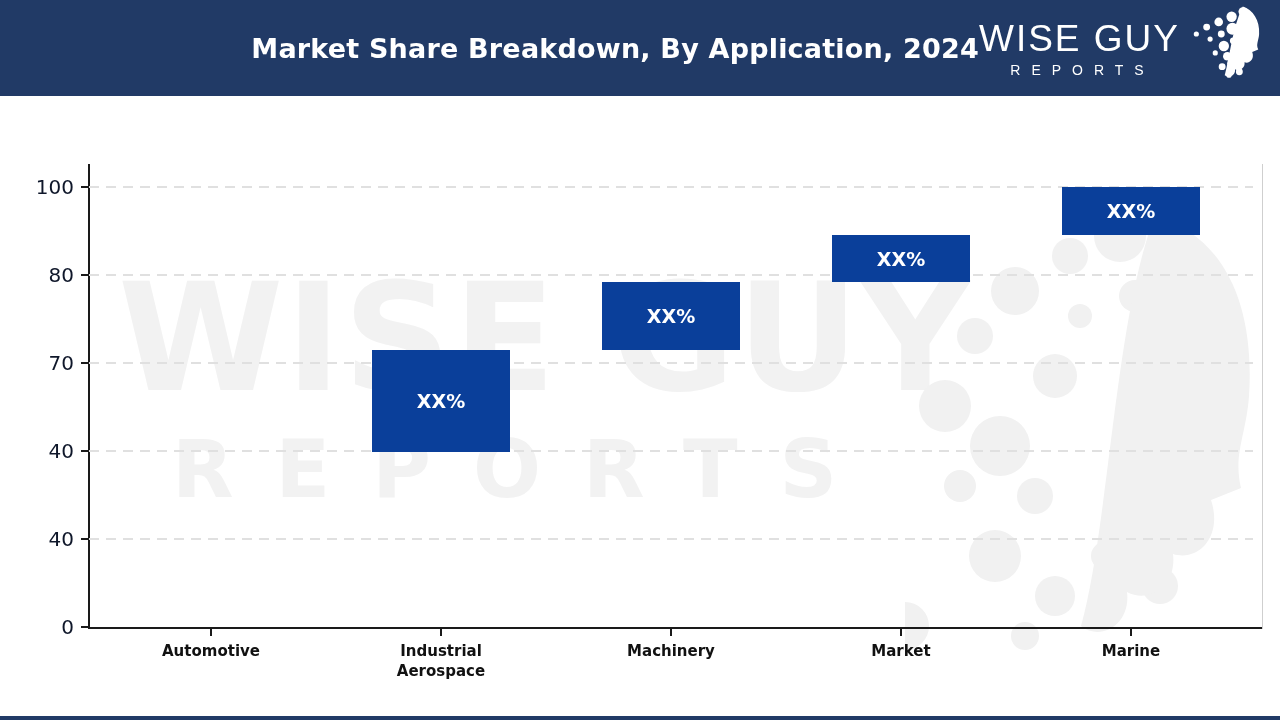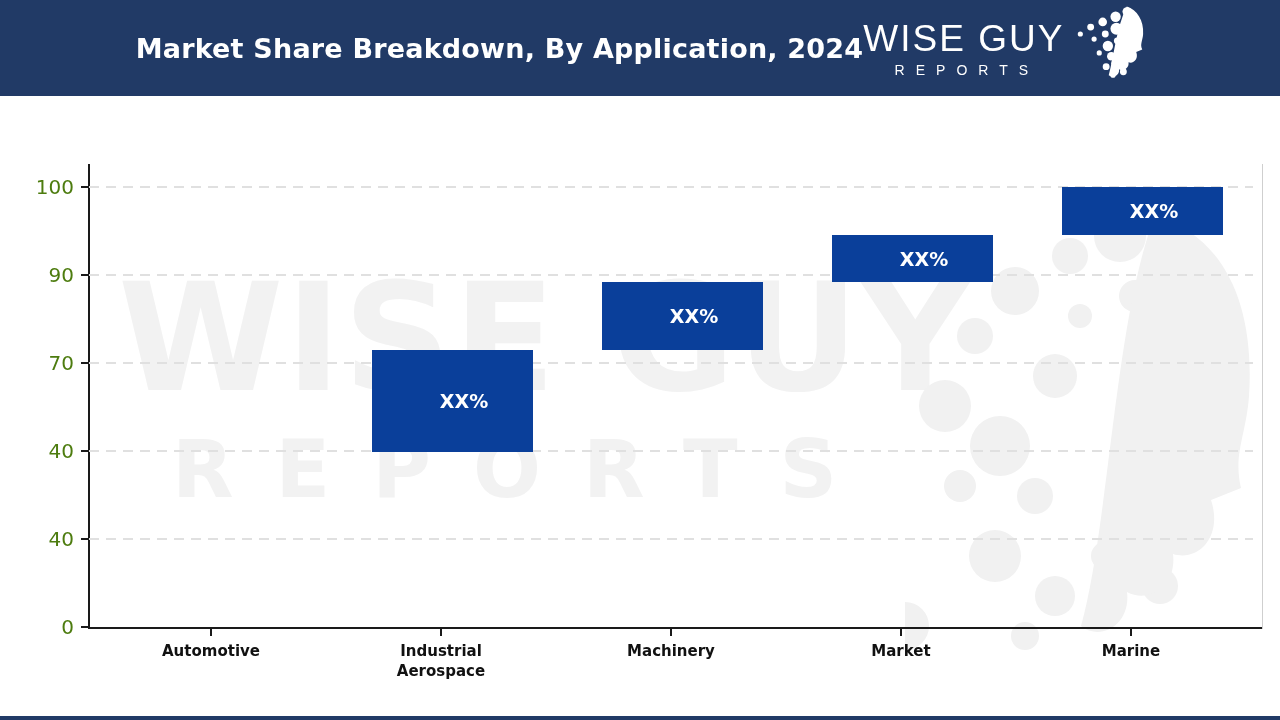--- a/index.html
+++ b/index.html
@@ -5,21 +5,21 @@
   html,body{margin:0;padding:0;}
   body{
     width:1280px;height:720px;overflow:hidden;position:relative;
     background:#ffffff;font-family:"DejaVu Sans",sans-serif;
     --navy:#213a66;--bar:#0a3f9a;--grid:#e0e0e0;--axis:#1a1a1a;--wm:#f2f2f2;
   }
   
   .header{
     position:absolute;top:0;left:0;width:1280px;height:96px;
     background:var(--navy);display:flex;align-items:center;
-    justify-content:center;box-sizing:border-box;padding:0 18px 0 20px;
+    justify-content:flex-end;box-sizing:border-box;padding:0 18px 0 20px;
   }
   .title{
     color:#ffffff;font-size:27px;font-weight:bold;letter-spacing:.2px;
     font-family:"DejaVu Sans",sans-serif;
   }
   .logo{display:flex;align-items:center;gap:4px;}
   .logo-text{display:flex;flex-direction:column;align-items:center;line-height:1;}
   .logo-line1{color:#fff;font-size:37px;font-weight:400;letter-spacing:2px;font-family:"Liberation Sans",sans-serif;}
   .logo-line2{color:#fff;font-size:14px;font-weight:400;letter-spacing:11px;margin-top:6px;text-indent:6px;font-family:"Liberation Sans",sans-serif;}
   
@@ -32,24 +32,24 @@
   
   #plot{position:absolute;inset:0;z-index:1;}
   .spine-left{position:absolute;left:88px;top:68px;width:2px;height:465px;background:var(--axis);}
   .spine-bottom{position:absolute;left:88px;top:531px;width:1175px;height:2px;background:var(--axis);}
   .spine-right{position:absolute;left:1262px;top:68px;width:1px;height:465px;background:#cfcfcf;}
   .gridline{
     position:absolute;left:89px;width:1164px;height:2px;
     background:repeating-linear-gradient(90deg,var(--grid) 0 10px,transparent 10px 17px);
   }
   .ytick{position:absolute;width:7px;height:2px;background:var(--axis);left:81px;}
-  .ylabel{position:absolute;width:56px;left:18px;text-align:right;font-size:20px;color:#4d7c0f;line-height:24px;}
+  .ylabel{position:absolute;width:56px;left:18px;text-align:right;font-size:20px;color:#0f172a;line-height:24px;}
   .xtick{position:absolute;width:2px;height:7px;background:var(--axis);top:533px;}
   .xlabel{position:absolute;top:545px;width:170px;text-align:center;font-size:15px;font-weight:bold;color:#111;line-height:20px;}
-  .bar{position:absolute;width:138px;background:var(--bar);display:flex;align-items:center;justify-content:center;padding-left:23px;}
+  .bar{position:absolute;width:138px;background:var(--bar);display:flex;align-items:center;justify-content:center;}
   .bar-label{color:#ffffff;font-size:19px;font-weight:bold;}
   
   .footer{position:absolute;left:0;bottom:0;width:1280px;height:4px;background:var(--navy);}
 </style>
 </head>
 <body style="--navy: #213a66; --bar: #0a3f9a; --grid: #e0e0e0; --axis: #1a1a1a; --wm: #f2f2f2;">
 
 <div class="header">
   <div class="title">Market Share Breakdown, By Application, 2024</div>
   <div class="logo">
@@ -120,21 +120,21 @@
       <div class="ytick" style="top: 442px;"></div>
       <div class="ylabel" style="top: 431px;">40</div>
       <div class="gridline" style="top: 354px;"></div>
       <div class="ytick" style="top: 354px;"></div>
       <div class="ylabel" style="top: 343px;">40</div>
       <div class="gridline" style="top: 266px;"></div>
       <div class="ytick" style="top: 266px;"></div>
       <div class="ylabel" style="top: 255px;">70</div>
       <div class="gridline" style="top: 178px;"></div>
       <div class="ytick" style="top: 178px;"></div>
-      <div class="ylabel" style="top: 167px;">90</div>
+      <div class="ylabel" style="top: 167px;">80</div>
       <div class="gridline" style="top: 90px;"></div>
       <div class="ytick" style="top: 90px;"></div>
       <div class="ylabel" style="top: 79px;">100</div>
       <div class="xtick" style="left: 210px;"></div>
       <div class="xlabel" style="left: 126px;">Automotive</div>
       <div class="bar" style="left: 372px; top: 253.8px; height: 102.52px;">
         <div class="bar-label">XX%</div>
       </div>
       <div class="xtick" style="left: 440px;"></div>
       <div class="xlabel" style="left: 356px;">Industrial Aerospace</div>

